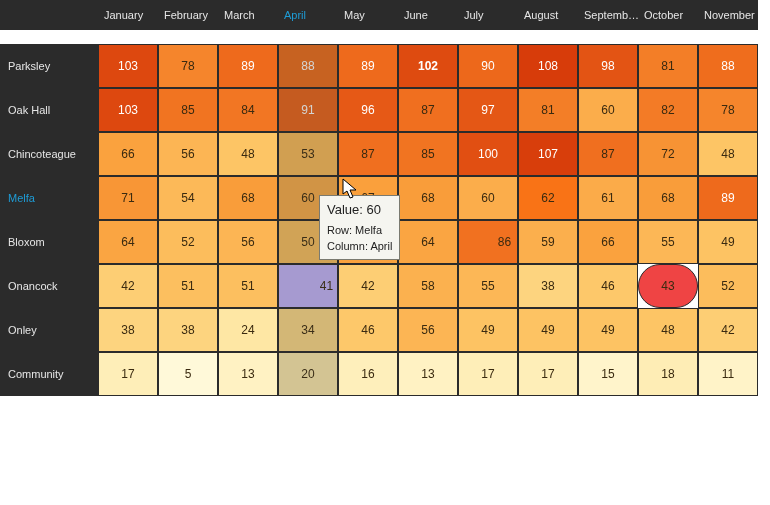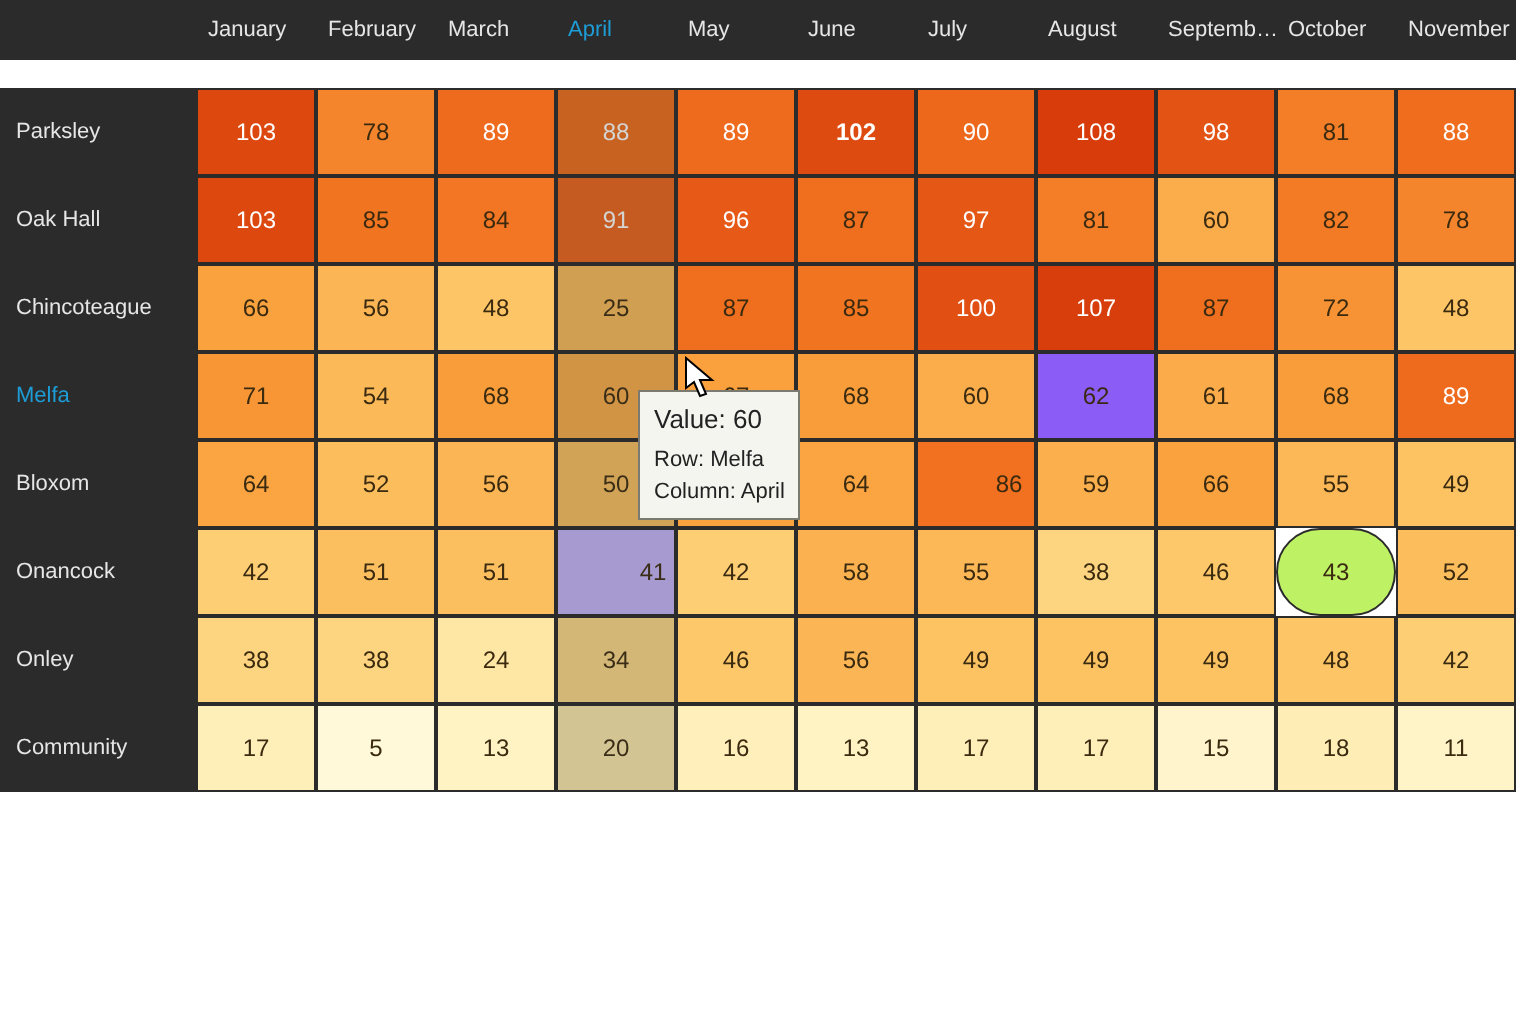--- a/index.html
+++ b/index.html
@@ -127,37 +127,37 @@
     <div class="cell darktxt" style="background: rgb(240, 111, 31);">87</div>
     <div class="cell lighttxt" style="background: rgb(228, 87, 21);">97</div>
     <div class="cell darktxt" style="background: rgb(243, 126, 39);">81</div>
     <div class="cell darktxt" style="background: rgb(251, 173, 75);">60</div>
     <div class="cell darktxt" style="background: rgb(243, 123, 38);">82</div>
     <div class="cell darktxt" style="background: rgb(245, 133, 44);">78</div>
     <div class="row-hdr">Chincoteague</div>
     <div class="cell darktxt" style="background: rgb(250, 162, 62);">66</div>
     <div class="cell darktxt" style="background: rgb(252, 181, 84);">56</div>
     <div class="cell darktxt" style="background: rgb(253, 197, 101);">48</div>
-    <div class="cell darktxt col-april" style="background: rgb(252, 187, 90);">25</div>
+    <div class="cell darktxt col-april" style="background: rgb(252, 187, 90);">53</div>
     <div class="cell darktxt" style="background: rgb(240, 111, 31);">87</div>
     <div class="cell darktxt" style="background: rgb(241, 116, 33);">85</div>
     <div class="cell lighttxt" style="background: rgb(225, 79, 18);">100</div>
     <div class="cell lighttxt" style="background: rgb(216, 62, 11);">107</div>
     <div class="cell darktxt" style="background: rgb(240, 111, 31);">87</div>
     <div class="cell darktxt" style="background: rgb(247, 147, 52);">72</div>
     <div class="cell darktxt" style="background: rgb(253, 197, 101);">48</div>
     <div class="row-hdr hover">Melfa</div>
     <div class="cell darktxt" style="background: rgb(248, 150, 54);">71</div>
     <div class="cell darktxt" style="background: rgb(252, 185, 88);">54</div>
     <div class="cell darktxt" style="background: rgb(249, 157, 58);">68</div>
     <div class="cell darktxt col-april" style="background: rgb(251, 173, 75);">60</div>
     <div class="cell darktxt" style="background: rgb(250, 160, 60);">67</div>
     <div class="cell darktxt" style="background: rgb(249, 157, 58);">68</div>
     <div class="cell darktxt" style="background: rgb(251, 173, 75);">60</div>
-    <div class="cell darktxt" style="background: #8b5cf6;">62</div>
+    <div class="cell darktxt" style="background: #f97316;">62</div>
     <div class="cell darktxt" style="background: rgb(251, 171, 73);">61</div>
     <div class="cell darktxt" style="background: rgb(249, 157, 58);">68</div>
     <div class="cell lighttxt" style="background: rgb(238, 106, 28);">89</div>
     <div class="row-hdr">Bloxom</div>
     <div class="cell darktxt" style="background: rgb(250, 165, 66);">64</div>
     <div class="cell darktxt" style="background: rgb(252, 189, 92);">52</div>
     <div class="cell darktxt" style="background: rgb(252, 181, 84);">56</div>
     <div class="cell darktxt col-april" style="background: rgb(252, 193, 97);">50</div>
     <div class="cell darktxt" style="background: rgb(250, 162, 62);">66</div>
     <div class="cell darktxt" style="background: rgb(250, 165, 66);">64</div>
@@ -169,21 +169,21 @@
     <div class="row-hdr">Onancock</div>
     <div class="cell darktxt" style="background: rgb(253, 206, 116);">42</div>
     <div class="cell darktxt" style="background: rgb(252, 191, 95);">51</div>
     <div class="cell darktxt" style="background: rgb(252, 191, 95);">51</div>
     <div class="cell darktxt col-april" style="background: #c4b5fd; padding-left: 37px;">41</div>
     <div class="cell darktxt" style="background: rgb(253, 206, 116);">42</div>
     <div class="cell darktxt" style="background: rgb(251, 177, 79);">58</div>
     <div class="cell darktxt" style="background: rgb(252, 183, 86);">55</div>
     <div class="cell darktxt" style="background: rgb(253, 212, 127);">38</div>
     <div class="cell darktxt" style="background: rgb(253, 200, 106);">46</div>
-    <div class="cell darktxt" style="background: #bef264; border-radius: 22px;">43</div>
+    <div class="cell darktxt" style="background: #ef4444; border-radius: 22px;">43</div>
     <div class="cell darktxt" style="background: rgb(252, 189, 92);">52</div>
     <div class="row-hdr">Onley</div>
     <div class="cell darktxt" style="background: rgb(253, 212, 127);">38</div>
     <div class="cell darktxt" style="background: rgb(253, 212, 127);">38</div>
     <div class="cell darktxt" style="background: rgb(254, 231, 164);">24</div>
     <div class="cell darktxt col-april" style="background: rgb(254, 218, 138);">34</div>
     <div class="cell darktxt" style="background: rgb(253, 200, 106);">46</div>
     <div class="cell darktxt" style="background: rgb(252, 181, 84);">56</div>
     <div class="cell darktxt" style="background: rgb(253, 195, 99);">49</div>
     <div class="cell darktxt" style="background: rgb(253, 195, 99);">49</div>

